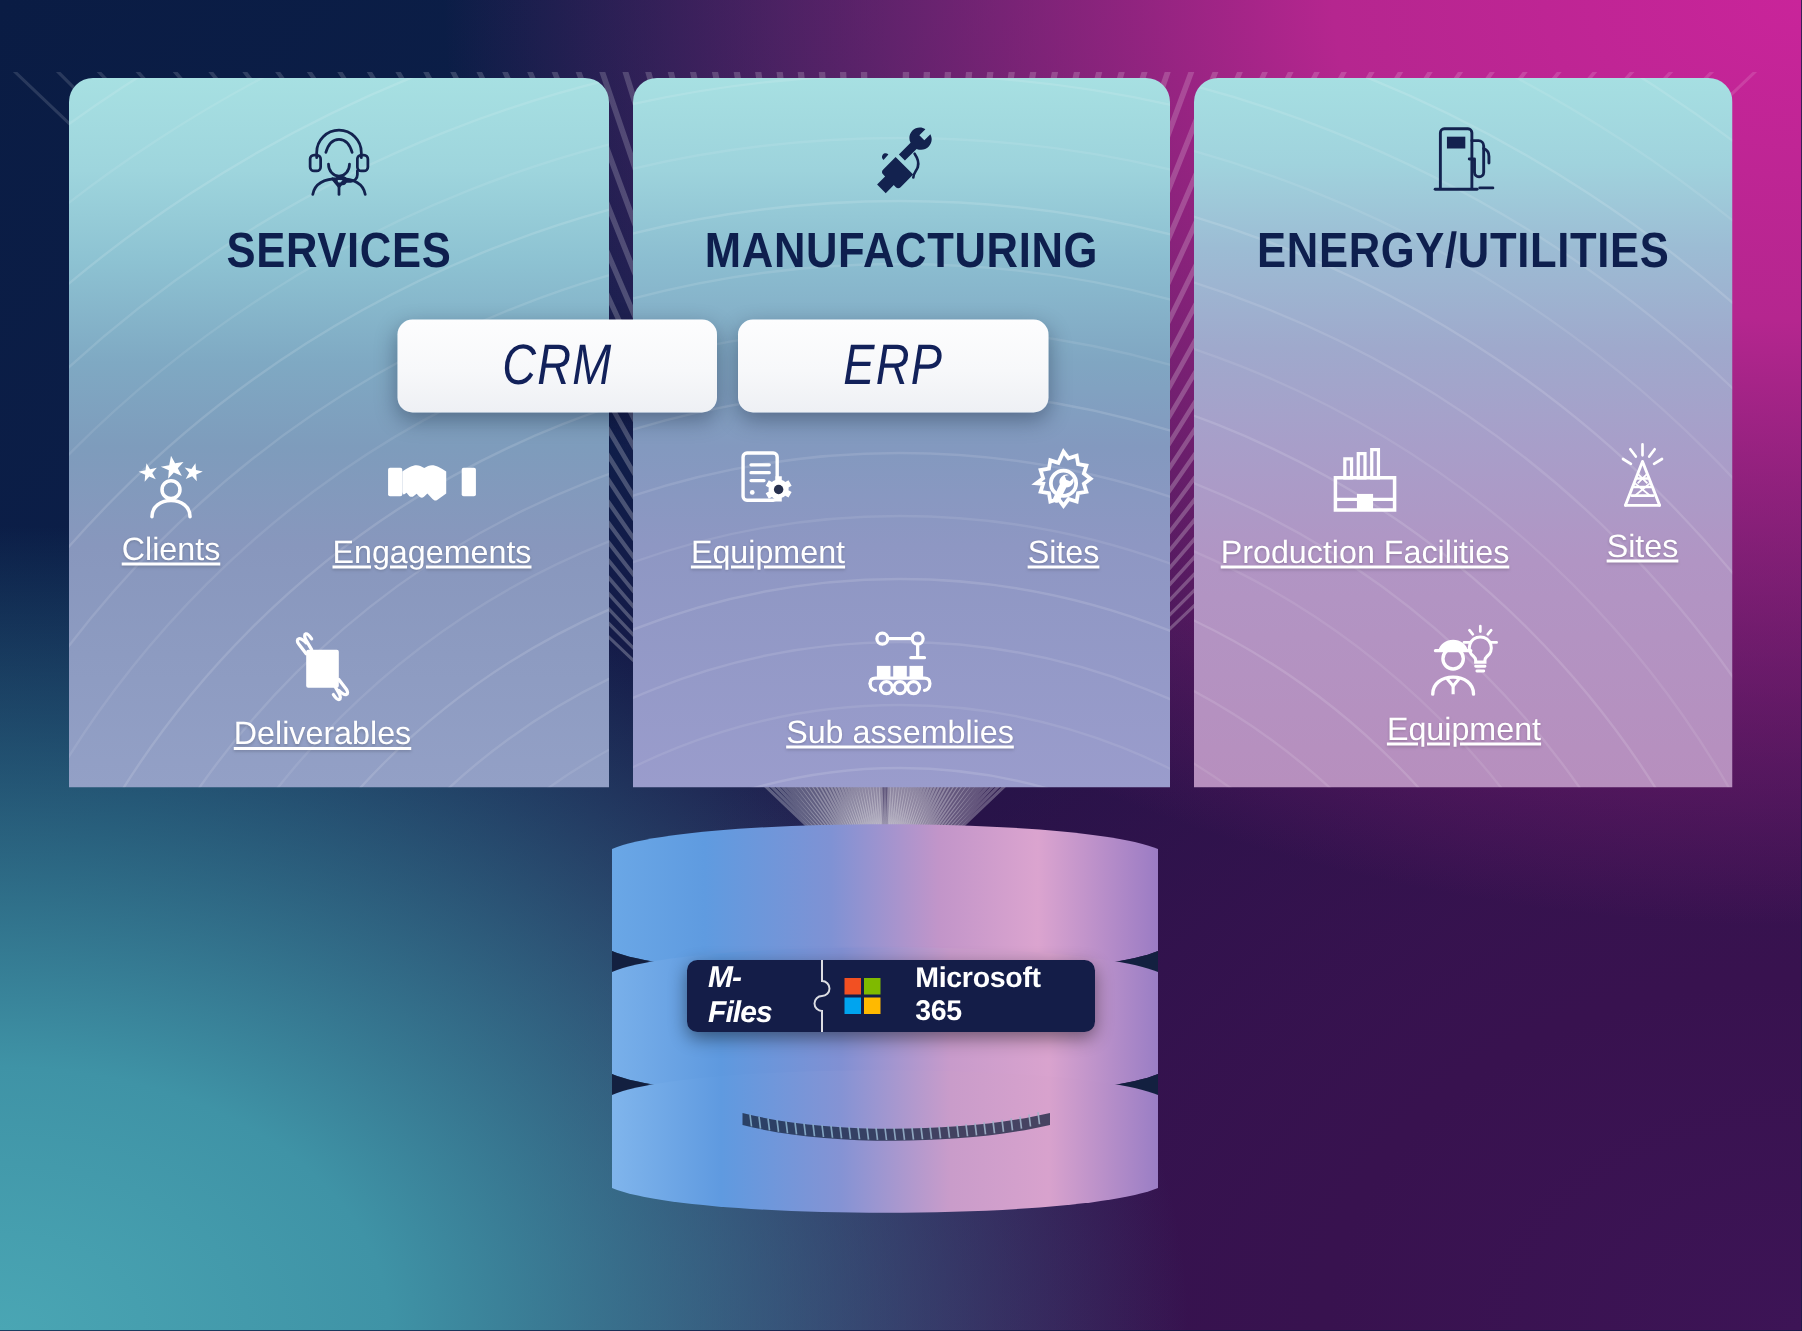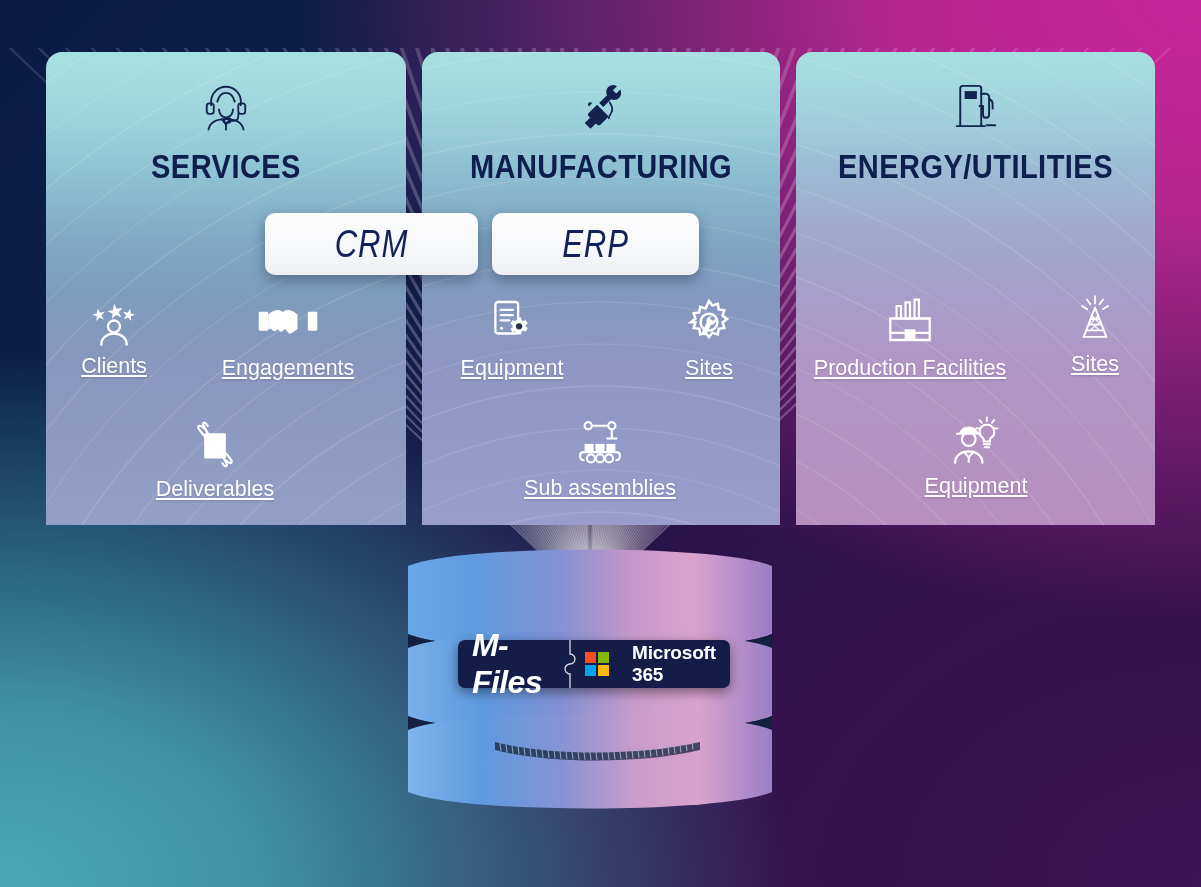--- a/index.html
+++ b/index.html
@@ -87,21 +87,21 @@
 
   
   .badge{
     position:absolute;left:458px;top:640px;width:272px;height:48px;
     background:#141d48;border-radius:7px;
     box-shadow:0 4px 12px rgba(0,0,0,.45);
     display:flex;align-items:center;
   }
   .badge .mf{
     font-family:"Liberation Sans",sans-serif;
-    font-style:italic;font-weight:700;font-size:32px;color:#fff;
+    font-style:italic;font-weight:700;font-size:20px;color:#fff;
     letter-spacing:-0.6px;margin-left:14px;
   }
   .badge .divider{width:16px;height:48px;position:relative;margin:0 2px 0 4px;}
   .msgrid{display:grid;grid-template-columns:11px 11px;grid-template-rows:11px 11px;gap:2.5px;margin-left:4px;}
   .msgrid i{display:block;width:11px;height:11px;}
   .badge .ms-text{
     font-family:"Liberation Sans",sans-serif;
     font-weight:700;font-size:19px;color:#fff;margin-left:23px;letter-spacing:-0.2px;
   }
 </style>

